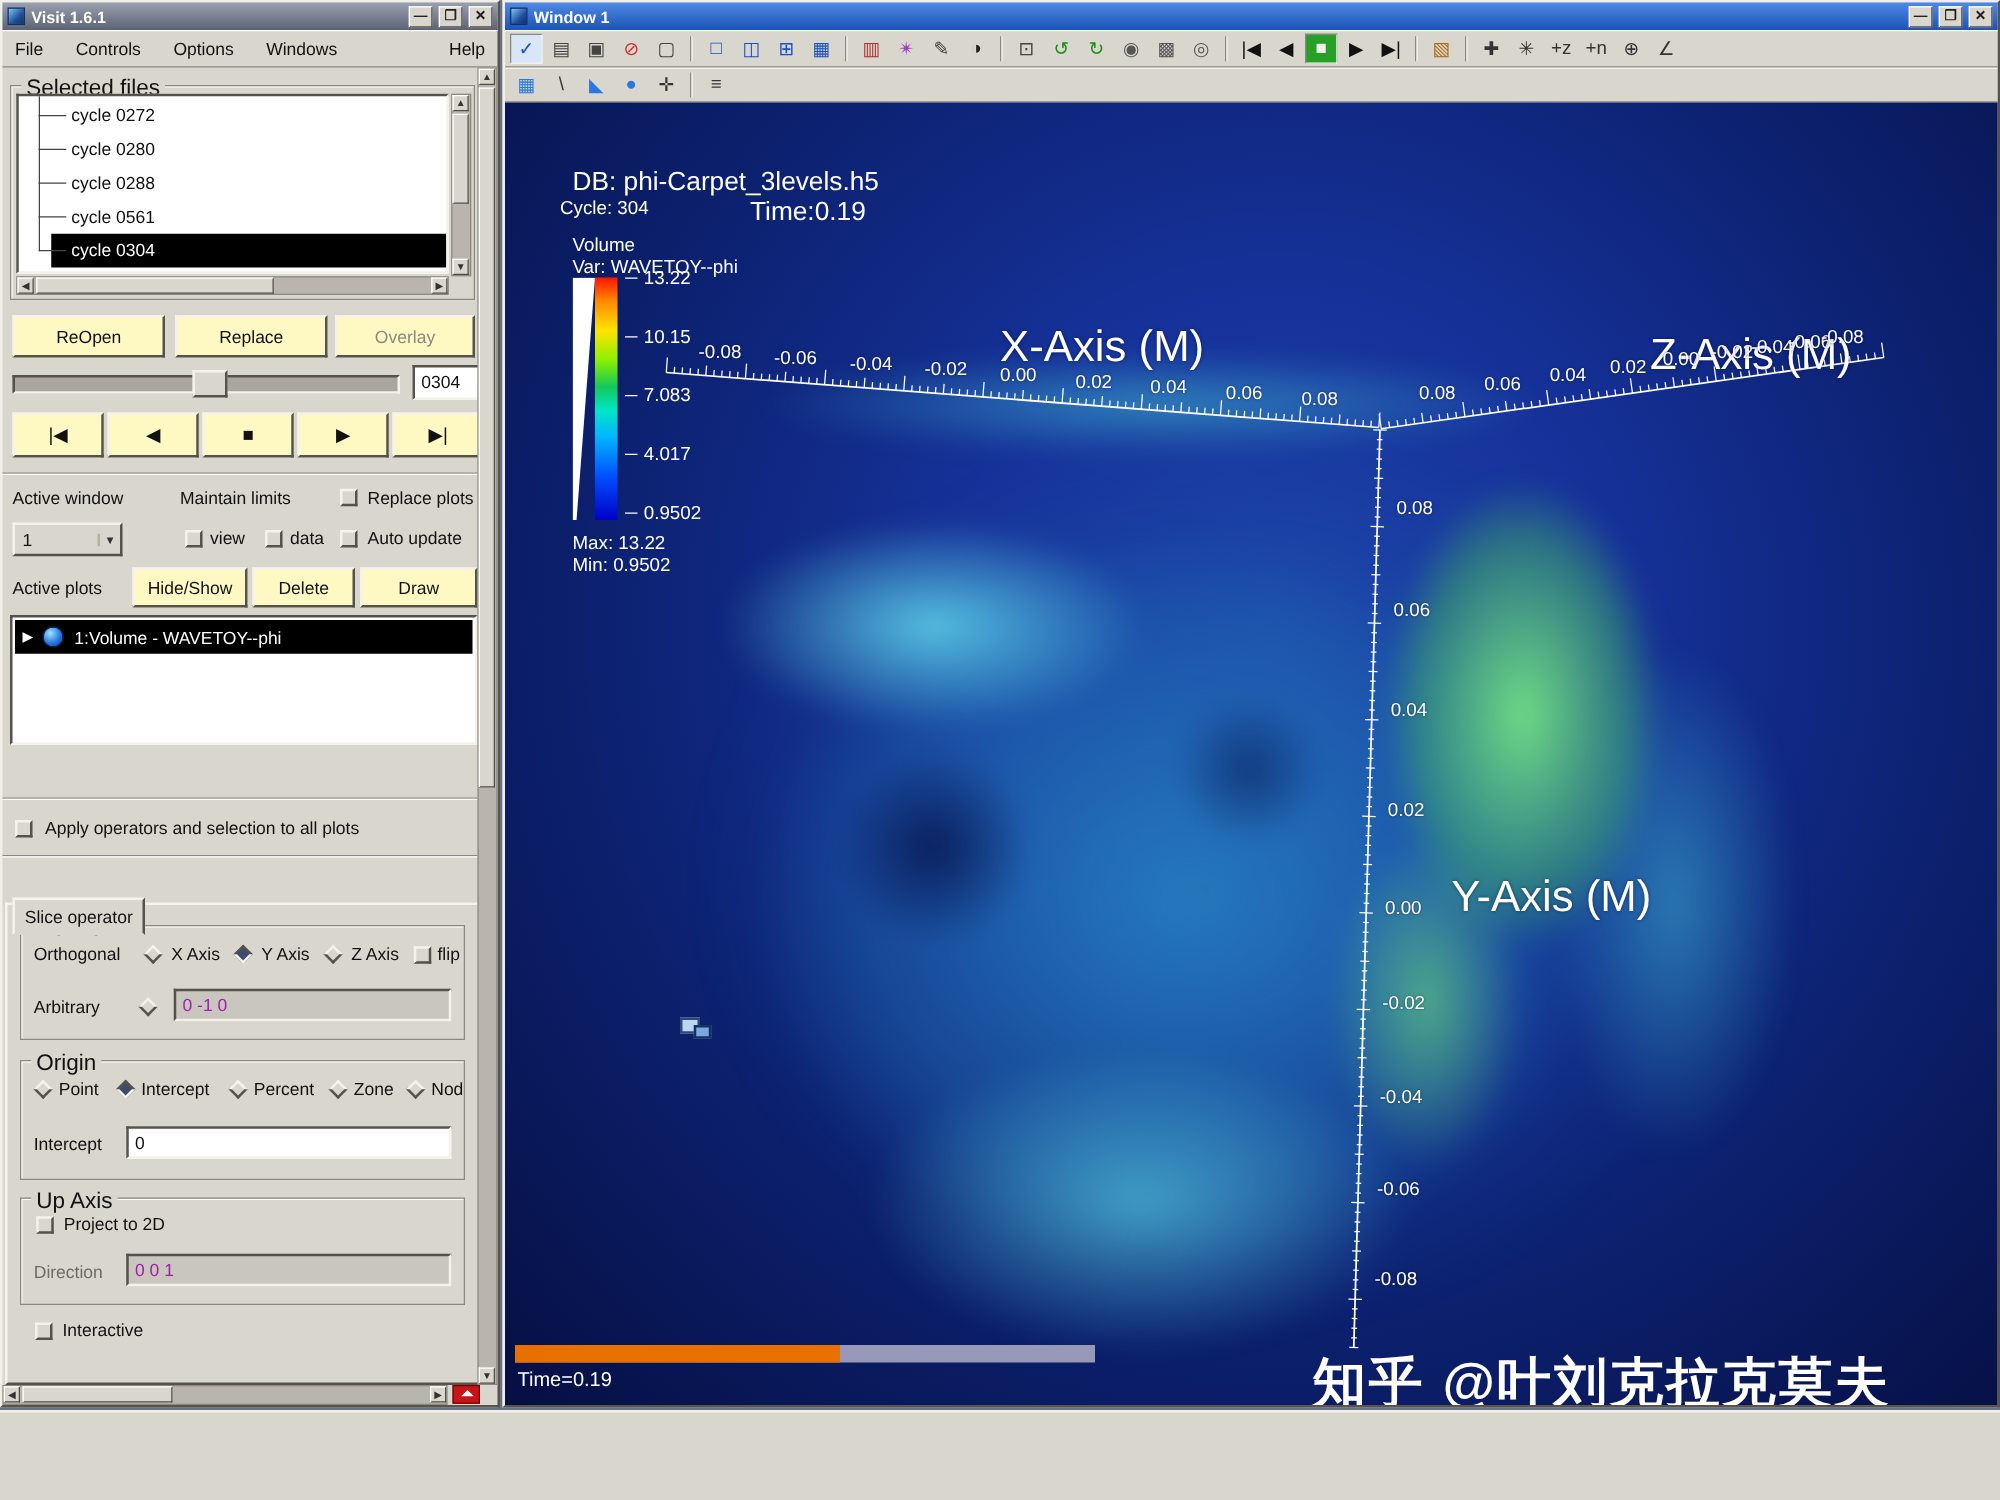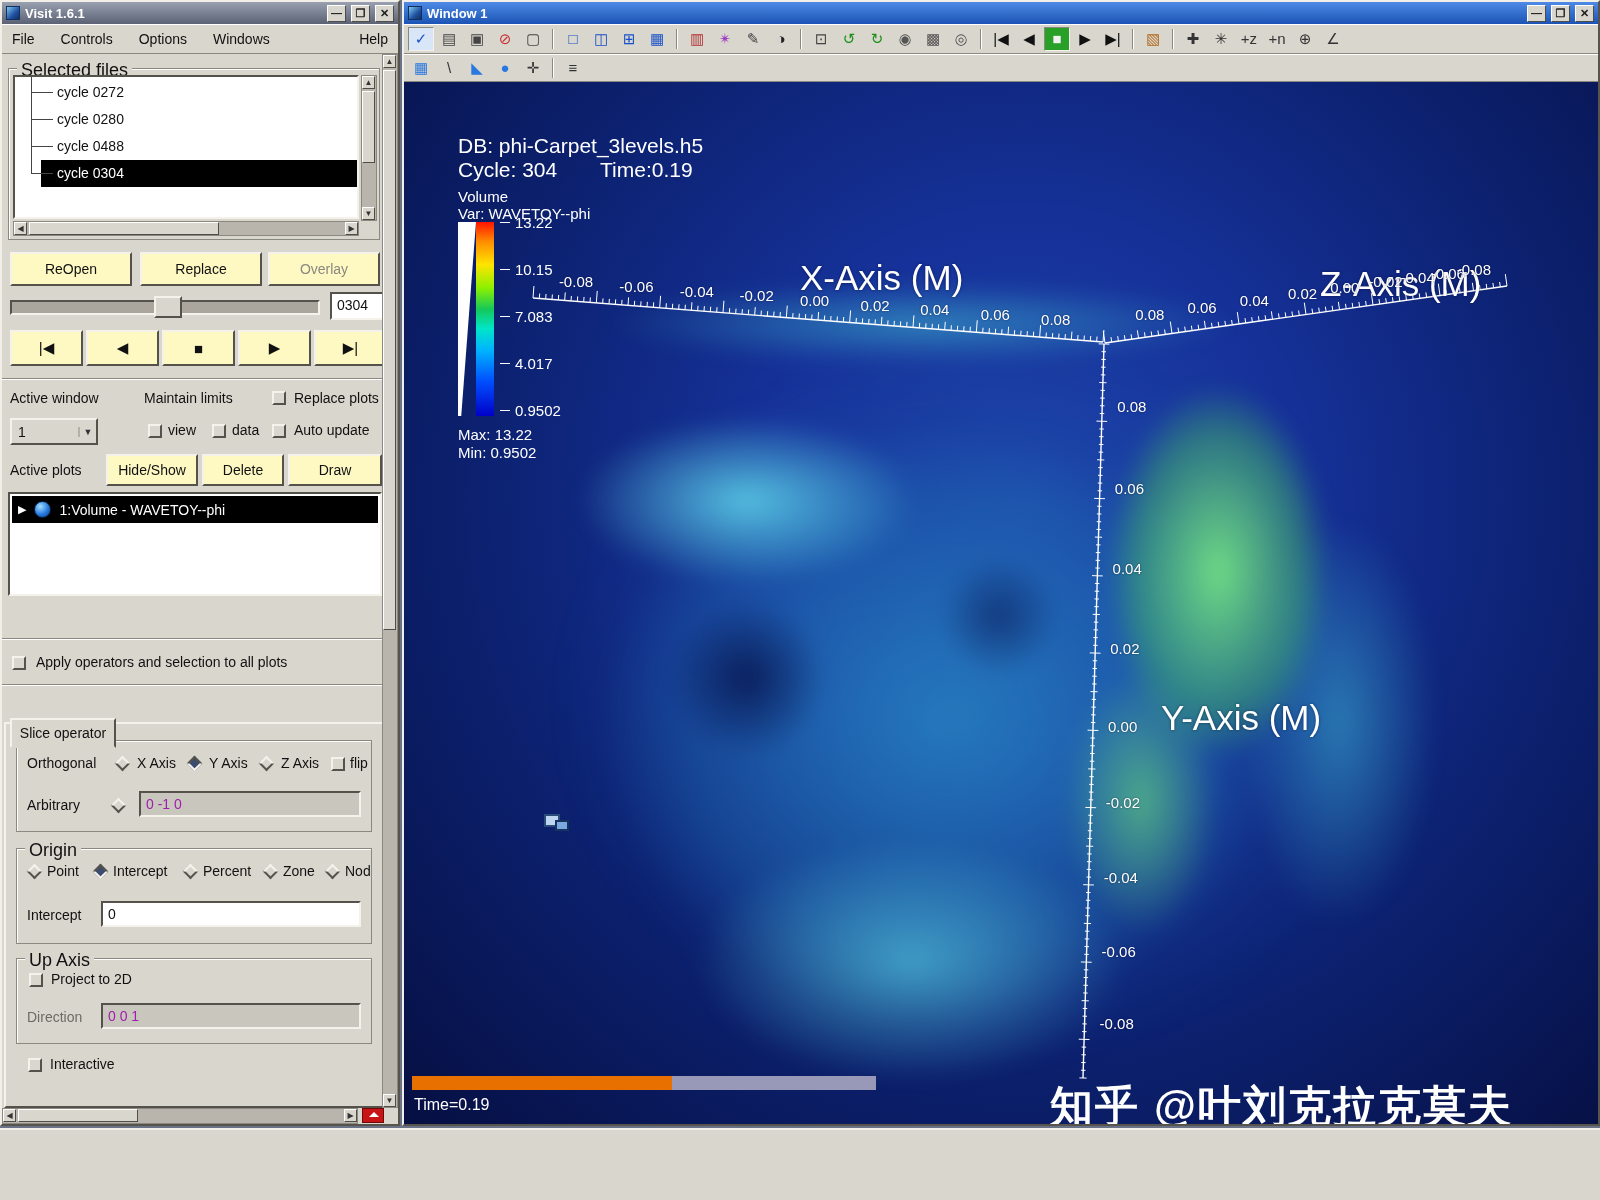--- a/index.html
+++ b/index.html
@@ -108,21 +108,22 @@
           <span class="menu-item">Windows</span>
         </span>
     <span class="menu-item help">Help</span>
   </div>
 
   <div class="grp" style="left:6px;top:66px;width:372px;height:172px">
     <span class="grp-label">Selected files</span>
     <div class="filelist" id="file-list">
           <div class="file-row">cycle 0272</div>
           <div class="file-row">cycle 0280</div>
-          <div class="file-row">cycle 0488</div>
+          <div class="file-row">cycle 0288</div>
+          <div class="file-row">cycle 0561</div>
           <div class="file-row sel">cycle 0304</div>
         </div>
     <div class="sbv" style="right:2px;top:6px;width:16px;height:146px">
       <span class="sbbtn" style="left:0;top:0">▲</span>
       <span class="sbthumb" style="left:0;top:15px;width:13px;height:72px"></span>
       <span class="sbbtn" style="left:0;bottom:0">▼</span>
     </div>
     <div class="sbh" style="left:4px;bottom:3px;height:15px;right:20px">
       <span class="sbbtn" style="left:0;top:0">◀</span>
       <span class="sbthumb" style="left:15px;top:0;width:190px;height:13px"></span>
@@ -552,21 +553,21 @@
           <line x1="678.0772360959378" y1="949.5777582964491" x2="682.5753954830096" y2="949.7064522298666" stroke="#ffffff" stroke-width="1"></line>
           <line x1="674.7074718934086" y1="957.2139883325304" x2="685.5030544223807" y2="957.5228537727327" stroke="#ffffff" stroke-width="1"></line>
           <line x1="677.6351308327799" y1="965.0303898753965" x2="682.1332902198517" y2="965.159083808814" stroke="#ffffff" stroke-width="1"></line>
           <line x1="677.4140782012009" y1="972.7567056648702" x2="681.9122375882728" y2="972.8853995982877" stroke="#ffffff" stroke-width="1"></line>
           <line x1="677.193025569622" y1="980.4830214543439" x2="681.6911849566939" y2="980.6117153877614" stroke="#ffffff" stroke-width="1"></line>
           <line x1="676.971972938043" y1="988.2093372438176" x2="681.4701323251148" y2="988.338031177235" stroke="#ffffff" stroke-width="1"></line>
           <line x1="675.4014724903426" y1="995.8970448532659" x2="682.5985275096574" y2="996.1029551467341" stroke="#ffffff" stroke-width="1"></line>
         </svg>
 
     <div class="vtext" style="left:54px;top:52px;font-size:21px">DB: phi-Carpet_3levels.h5</div>
-    <div class="vtext" style="left:54px;top:76px;font-size:21px">Cycle: 304</div>
+    <div class="vtext" style="left:44px;top:76px;font-size:15px">Cycle: 304</div>
     <div class="vtext" style="left:196px;top:76px;font-size:21px">Time:0.19</div>
 
     <div class="vtext" style="left:54px;top:106px;font-size:15px">Volume</div>
     <div class="vtext" style="left:54px;top:123px;font-size:15px">Var: WAVETOY--phi</div>
     <div class="colorbar">
       <span class="cb-strip" style="position:absolute"></span>
       <span class="cb-wedge" style="position:absolute"></span>
     </div>
     <div id="legend-ticks" style="position:absolute;left:96px;top:132px;width:80px;height:200px">
           <div class="lgt" style="top: 0px;">13.22</div>

